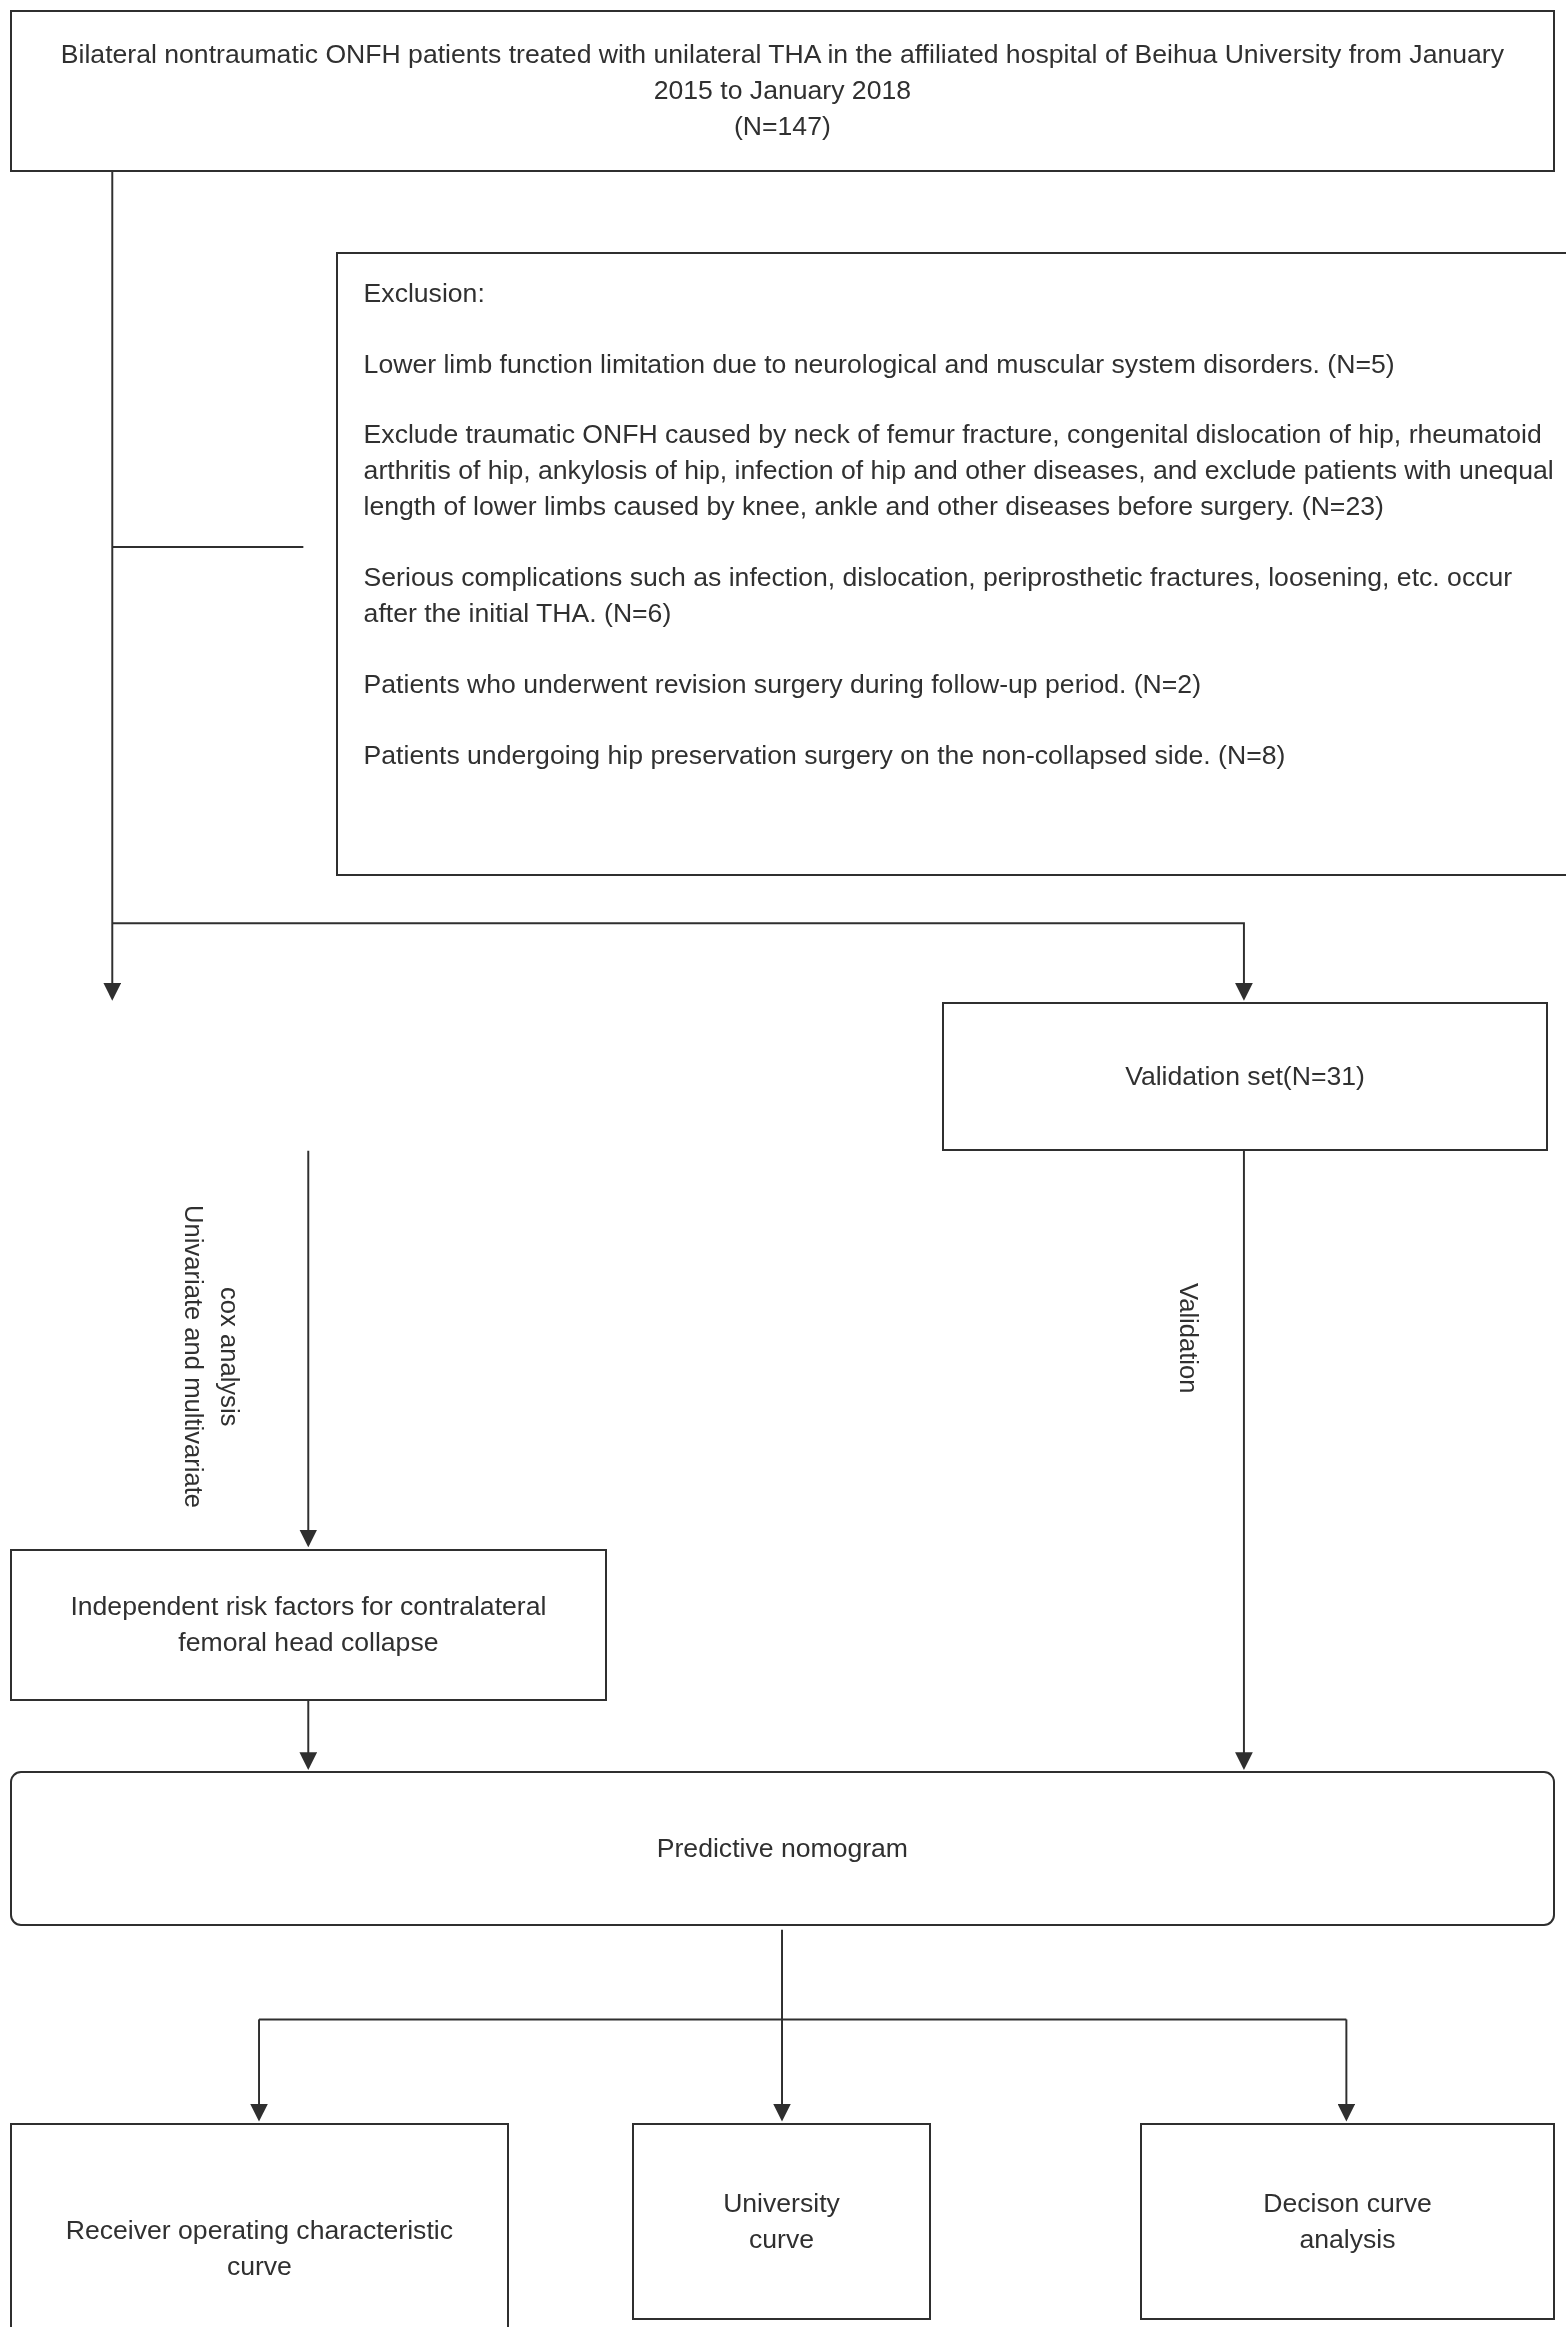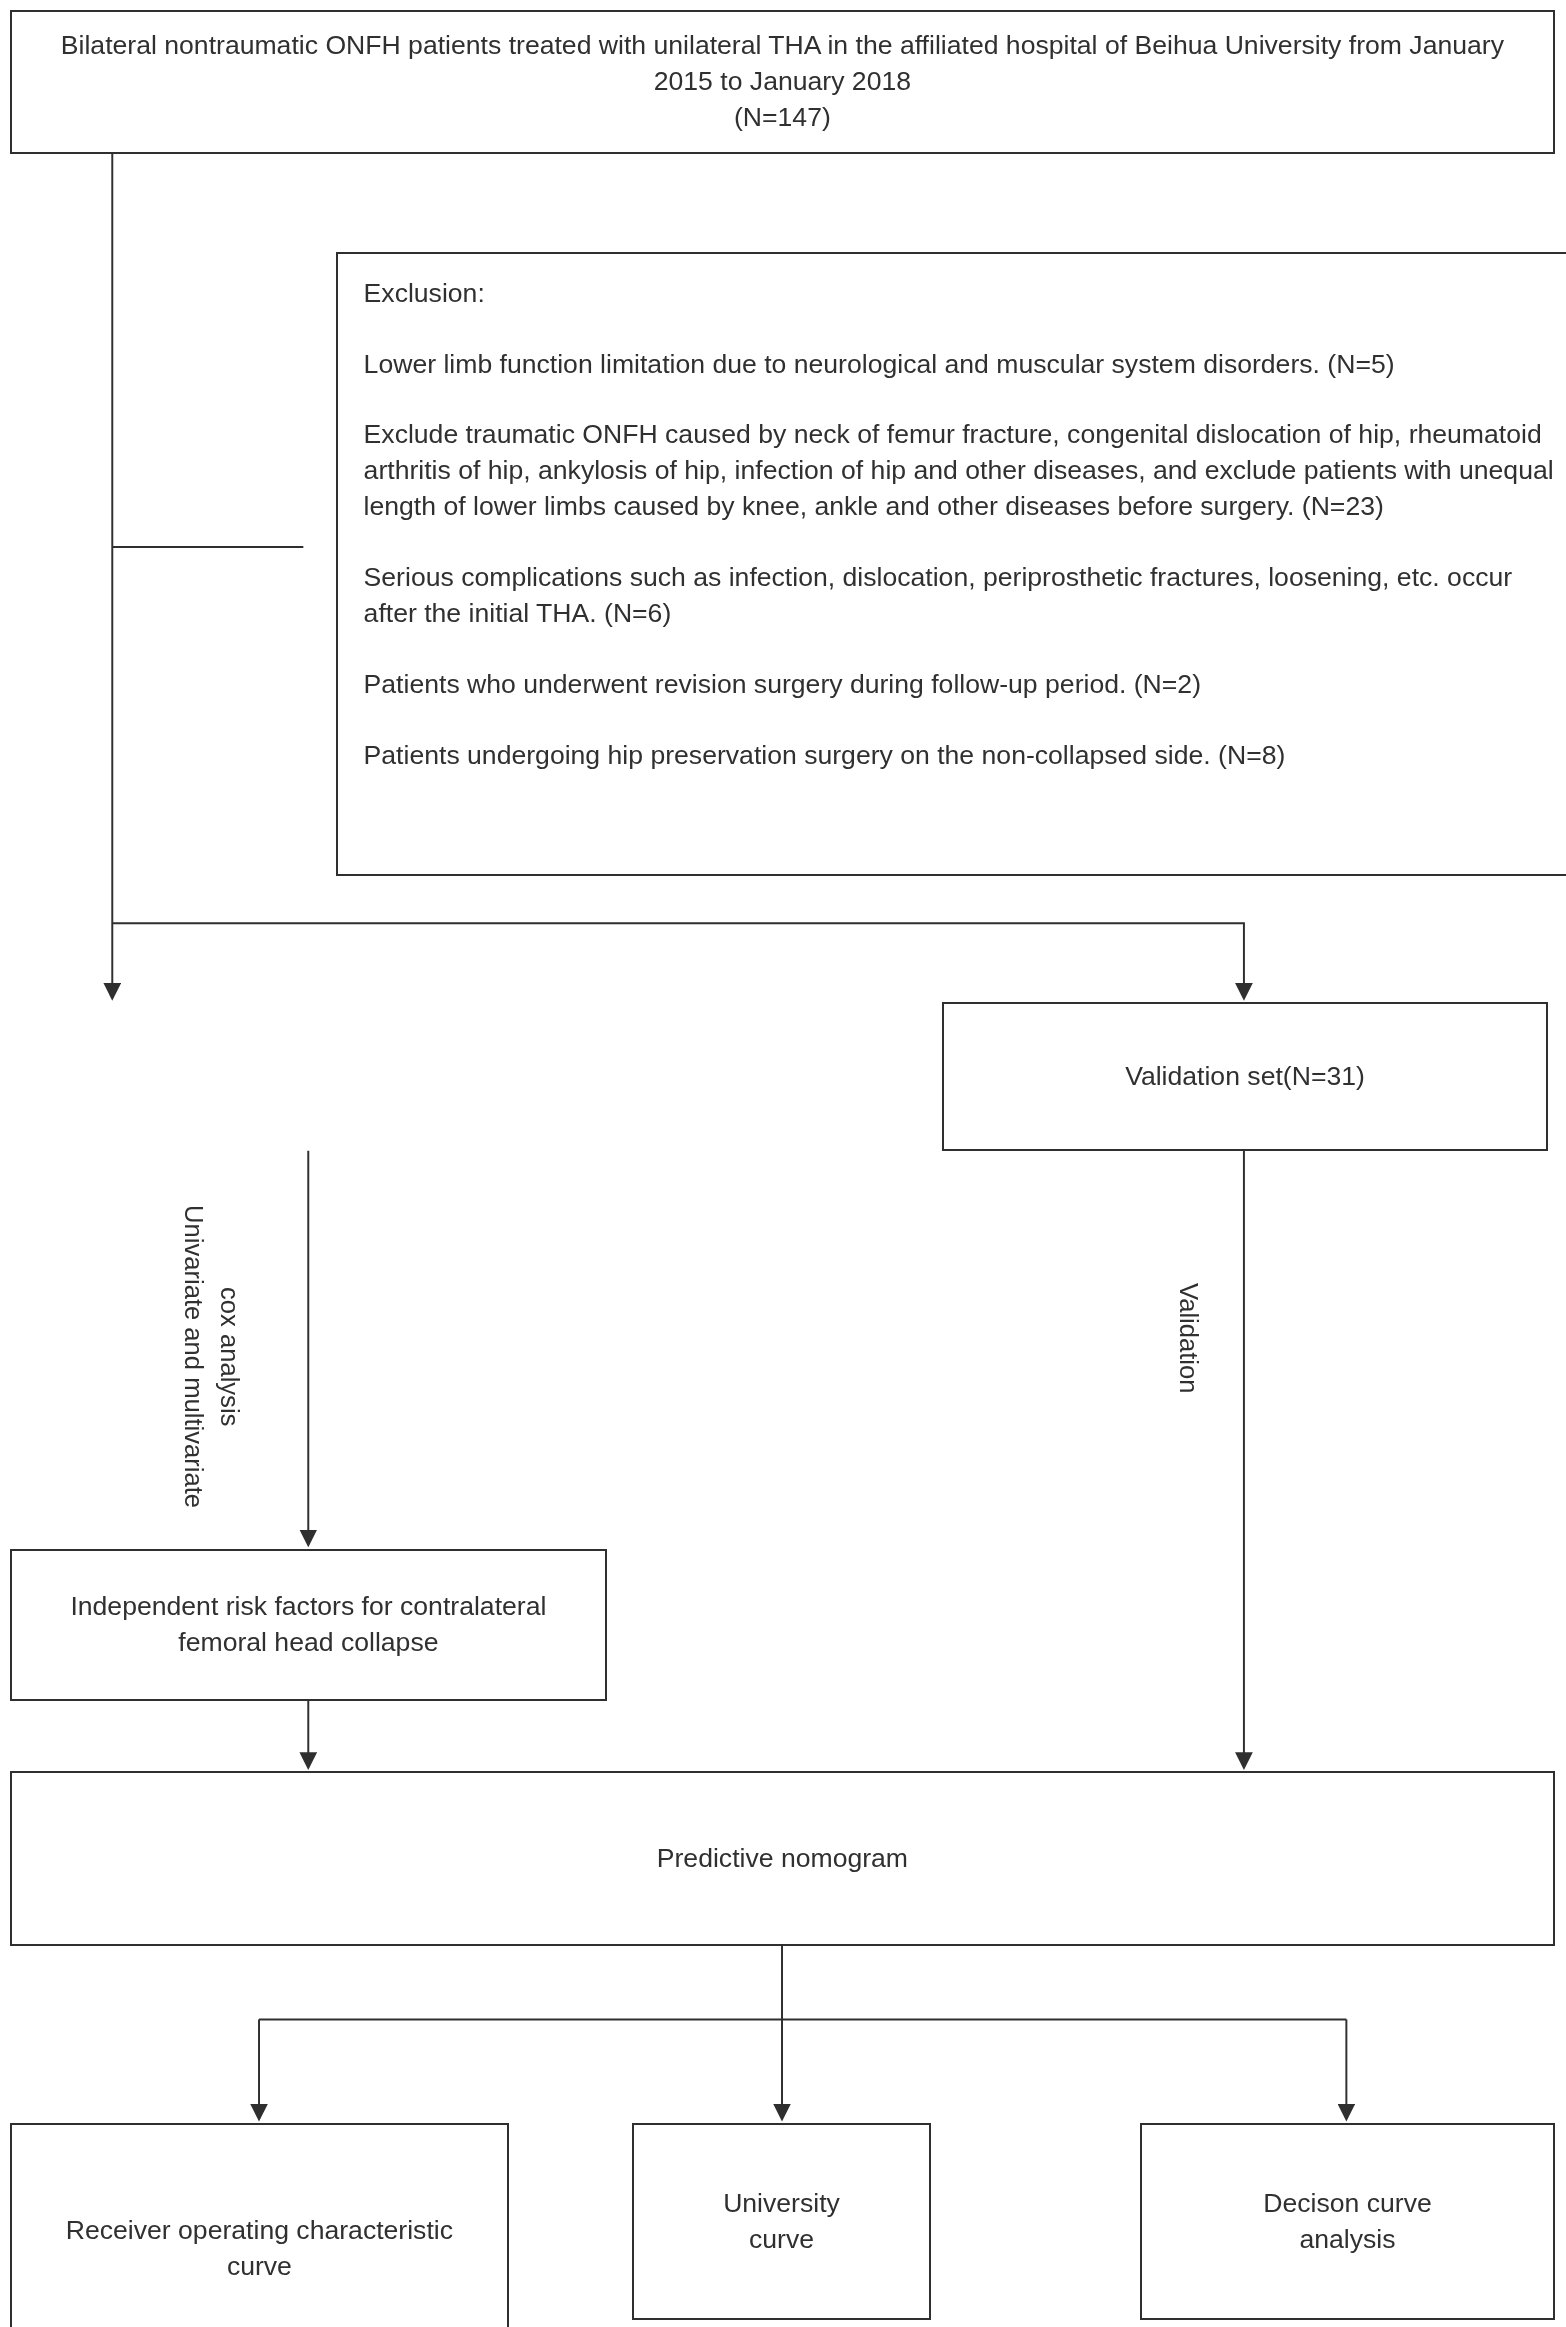--- a/index.html
+++ b/index.html
@@ -35,30 +35,30 @@
   .center-box {
     display: flex;
     flex-direction: column;
     align-items: center;
     justify-content: center;
     text-align: center;
     padding: 0 23.6px;
   }
   .pre-line { white-space: pre-line; }
 
-  .title-box      { left: 9.9px;   top: 9.9px;   width: 1545px; height: 144px; }
+  .title-box      { left: 9.9px;   top: 9.9px;   width: 1545px; height: 162px; }
   .exclusion-box  { left: 304px;  top: 252px;  width: 1258px; height: 624px;
                     padding: 21.7px 25.6px; text-align: left; margin-left: 32px; }
   .exclusion-box p { margin: 0 0 35px 0; }
   .exclusion-box p:last-child { margin-bottom: 0; }
 
   .training-box   { left: 9.9px;   top: 1002px; width: 597px;  height: 149px; }
   .validation-box { left: 942px;  top: 1002px; width: 606px;  height: 149px; }
   .risk-box       { left: 9.9px;   top: 1549px; width: 597px;  height: 152px; align-items: center; }
-  .nomogram-box   { left: 9.9px;   top: 1771px; width: 1545px; height: 175px; }
+  .nomogram-box   { left: 9.9px;   top: 1771px; width: 1545px; height: 155px; border-radius: 11px; }
   .roc-box        { left: 9.9px;   top: 2123px; width: 499px;  height: 252px; }
   .calibration-box{ left: 632px;  top: 2123px; width: 299px;  height: 197px; }
   .decision-box   { left: 1140px; top: 2123px; width: 415px;  height: 197px; align-items: center; }
 
   .edge-label {
     position: absolute;
     writing-mode: vertical-lr;
     text-orientation: mixed;
     font-size: 25.6px;
     line-height: 1.4;

